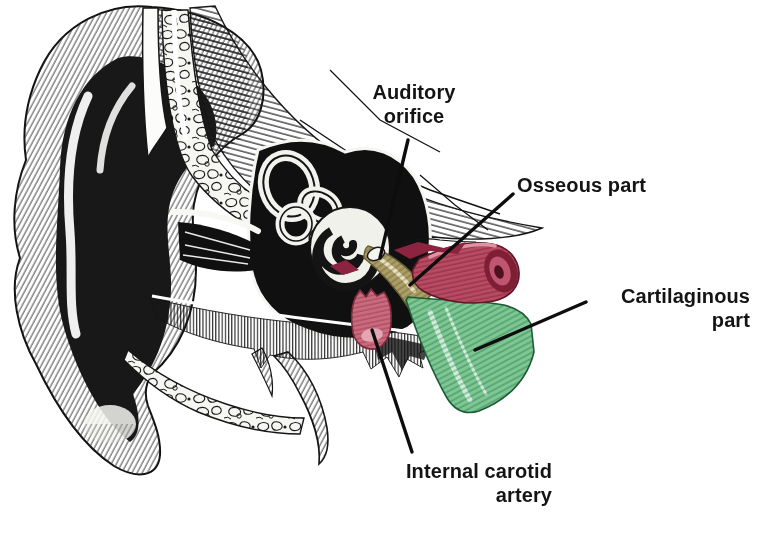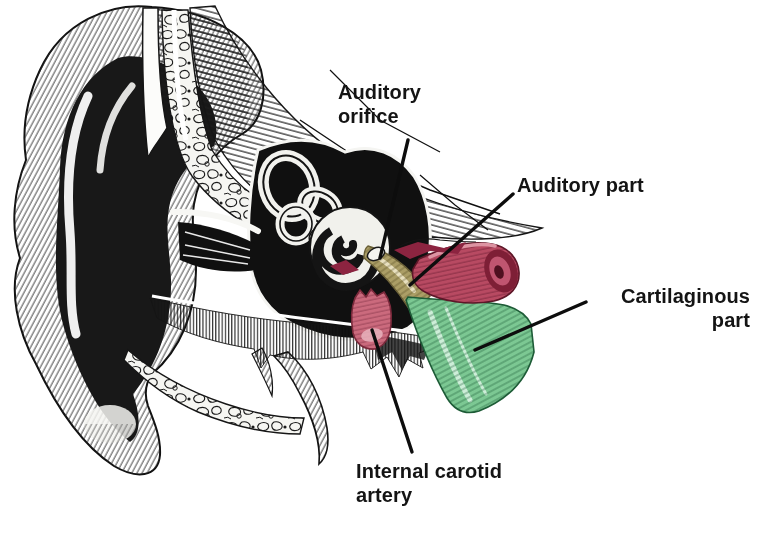--- a/index.html
+++ b/index.html
@@ -13,24 +13,24 @@
   .art{position:absolute;left:0;top:0;}
   .label{
     position:absolute;
     font-weight:700;
     font-size:20px;
     line-height:1.18;
     color:#141414;
     white-space:pre-line;
     letter-spacing:0.1px;
   }
-  .lbl-auditory{left:338px;top:81px;width:152px;}
+  .lbl-auditory{left:338px;top:81px;width:152px;text-align:center;}
   .lbl-osseous{left:517px;top:174px;white-space:nowrap;}
   .lbl-cartilaginous{left:586px;top:285px;width:164px;text-align:right;}
-  .lbl-carotid{left:356px;top:460px;width:196px;text-align:left;}
+  .lbl-carotid{left:356px;top:460px;width:196px;text-align:right;}
 </style>
 </head>
 <body>
 
 <div class="stage">
 
   <svg class="art" width="768" height="533" viewBox="0 0 768 533">
     <defs>
       <pattern id="hatchFine" width="4.5" height="4.5" patternUnits="userSpaceOnUse" patternTransform="rotate(28)">
         <line x1="1" y1="0" x2="1" y2="4.5" stroke="#2a2a2a" stroke-width="0.9"></line>
@@ -193,18 +193,18 @@
     <g stroke="#0d0d0d" stroke-width="3.4" stroke-linecap="round">
       <line x1="408" y1="140" x2="380" y2="258"></line>
       <line x1="513" y1="194" x2="410" y2="285"></line>
       <line x1="586" y1="302" x2="475" y2="350"></line>
       <line x1="372" y1="330" x2="412" y2="452"></line>
     </g>
   </svg>
 
   <div class="label lbl-auditory">Auditory
 orifice</div>
-  <div class="label lbl-osseous">Auditory part</div>
+  <div class="label lbl-osseous">Osseous part</div>
   <div class="label lbl-cartilaginous">Cartilaginous
 part</div>
   <div class="label lbl-carotid">Internal carotid
 artery</div>
 </div>
 
 </body></html>

